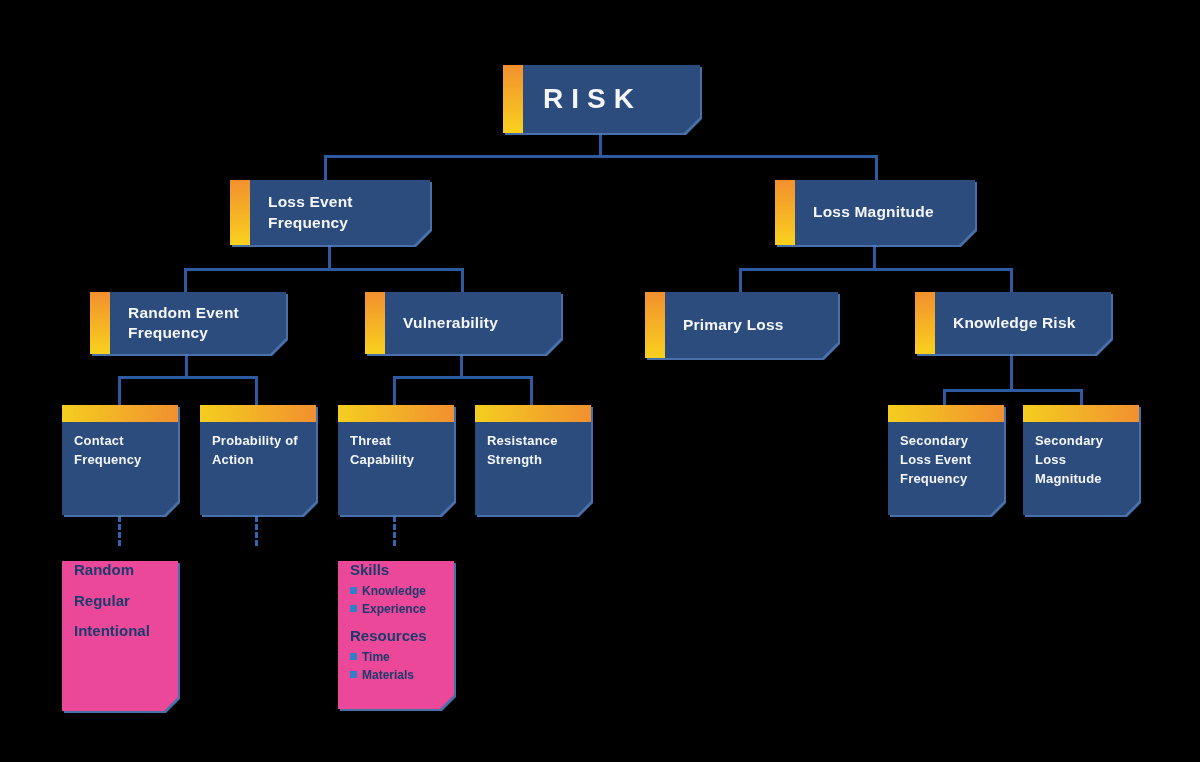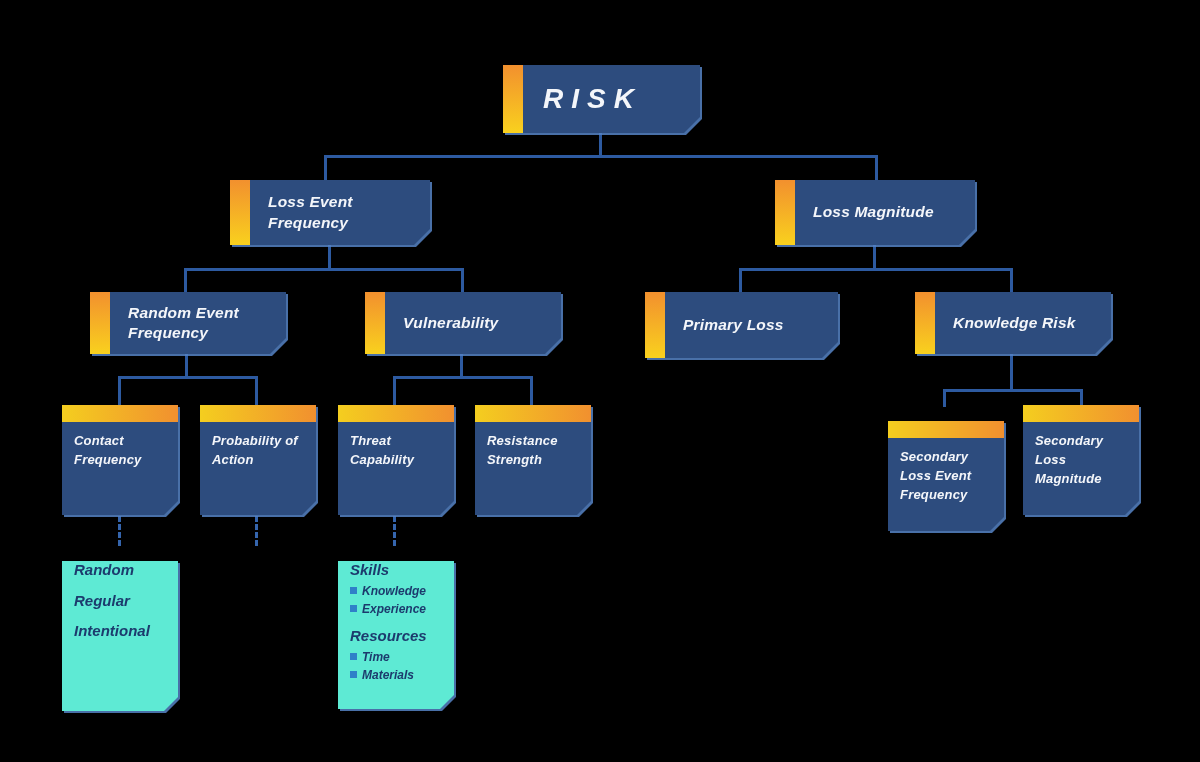--- a/index.html
+++ b/index.html
@@ -3,37 +3,37 @@
 <meta charset="utf-8">
 <style>
   html,body{margin:0;padding:0;background:#000;}
   body{font-family:"Liberation Sans","DejaVu Sans",sans-serif;}
   #canvas{position:relative;width:1200px;height:762px;background:#000;overflow:hidden;}
 
   
   .node{position:absolute;filter:drop-shadow(2px 2px 0 rgba(86,132,198,.85));}
   .node-inner{width:100%;height:100%;box-sizing:border-box;background:#2d4c7e;
     clip-path:polygon(0 0,100% 0,100% calc(100% - 16px),calc(100% - 16px) 100%,0 100%);
-    display:flex;align-items:center;position:relative;font-style:italic;}
+    display:flex;align-items:center;position:relative;}
   .small .node-inner{clip-path:polygon(0 0,100% 0,100% calc(100% - 14px),calc(100% - 14px) 100%,0 100%);}
 
   .side-bar{position:absolute;left:0;top:0;bottom:0;width:20px;
     background:linear-gradient(180deg,#f2902e 0%,#f9d11e 100%);}
   .top-bar{position:absolute;left:0;top:0;right:0;height:17px;
     background:linear-gradient(90deg,#f4ce1f 0%,#f1902f 100%);}
 
   .node-label{color:#f4f6fa;font-weight:bold;font-size:15.5px;line-height:1.3;
     margin-left:38px;margin-right:12px;letter-spacing:.2px;}
   .risk-label{font-size:28px;letter-spacing:8px;margin-left:40px;}
 
   .small .node-inner{align-items:flex-start;}
   .small .node-label{margin:27px 10px 0 12px;font-size:13px;line-height:1.45;}
 
   
-  .detail .node-inner{background:#5eead4;display:block;}
+  .detail .node-inner{background:#ec4899;display:block;}
   .detail-list{margin:16px 8px 0 12px;color:#1c3b6d;font-weight:bold;font-size:15px;line-height:1.18;}
   .detail-item{margin-bottom:13px;}
   .group-title{color:#1c3b6d;font-weight:bold;font-size:15px;margin:0 0 5px 0;}
   .group{margin-bottom:11px;}
   .bullet-item{display:flex;align-items:center;margin-bottom:4px;color:#1c3b6d;font-weight:bold;font-size:12px;}
   .sq{width:7px;height:7px;background:#2f80c8;margin-right:5px;flex:0 0 auto;}
 
   
   .vline,.hline{position:absolute;background:#2d5aa0;}
   .vline{width:3px;}
@@ -141,21 +141,21 @@
       <div class="top-bar"></div>
       <div class="node-label">Threat Capability</div>
     </div>
   </div>
   <div class="node small" style="left:475px;top:405px;width:116px;height:110px;">
     <div class="node-inner">
       <div class="top-bar"></div>
       <div class="node-label">Resistance Strength</div>
     </div>
   </div>
-  <div class="node small" style="left:888px;top:421px;width:116px;height:110px;">
+  <div class="node small" style="left:888px;top:405px;width:116px;height:110px;">
     <div class="node-inner">
       <div class="top-bar"></div>
       <div class="node-label">Secondary Loss Event Frequency</div>
     </div>
   </div>
   <div class="node small" style="left:1023px;top:405px;width:116px;height:110px;">
     <div class="node-inner">
       <div class="top-bar"></div>
       <div class="node-label">Secondary Loss Magnitude</div>
     </div>

